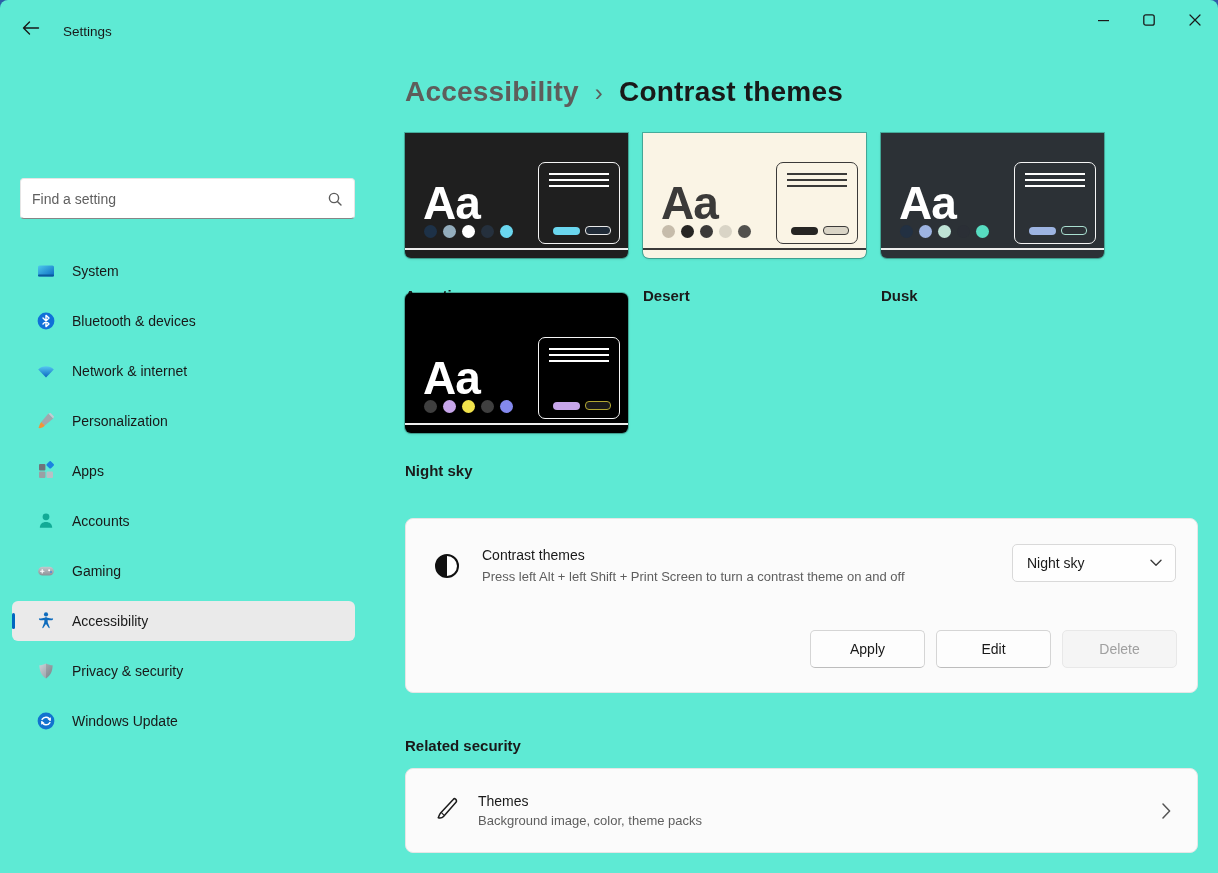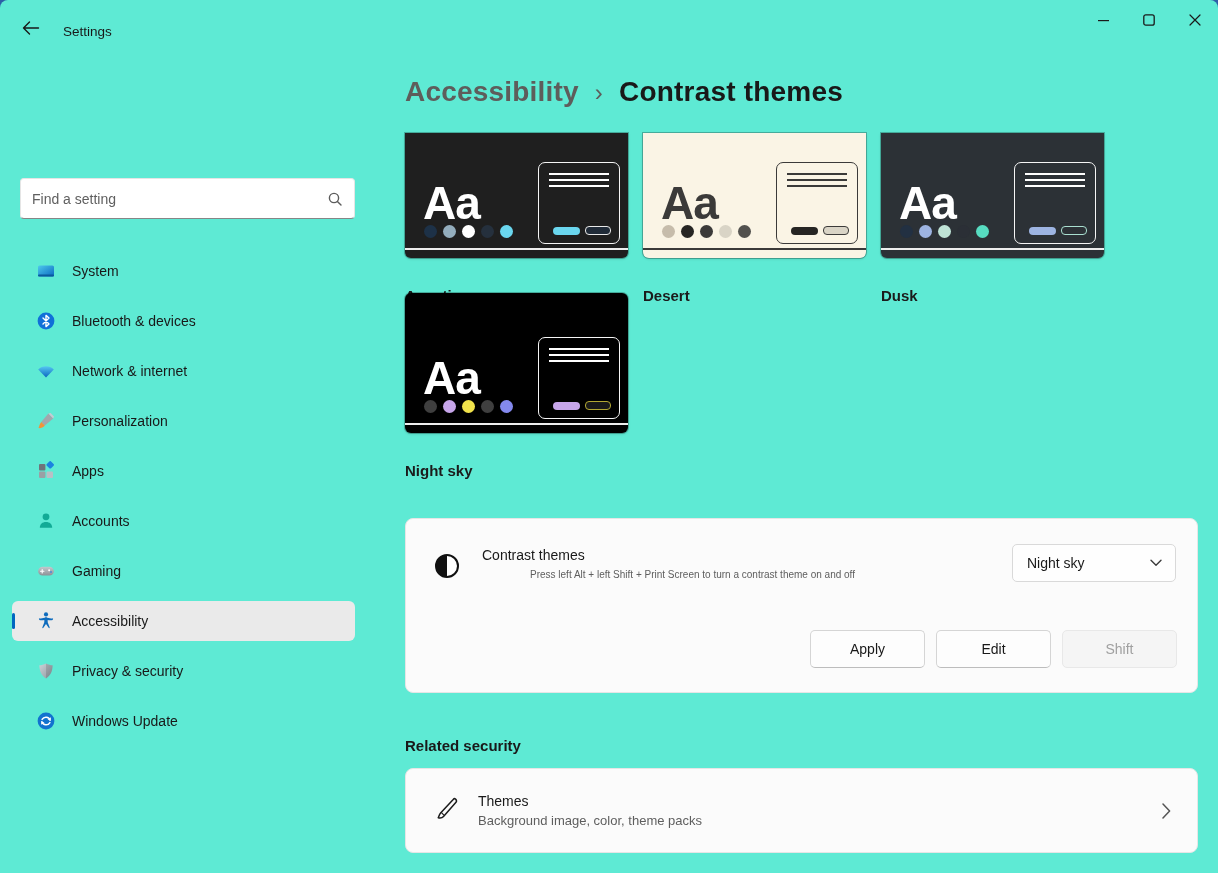--- a/index.html
+++ b/index.html
@@ -46,21 +46,21 @@
   .mb1{width:27px;height:8px;border-radius:4px;background:var(--b1,#888);}
   .mb2{width:24px;height:7px;border-radius:4px;background:var(--b2f,transparent);border:1.5px solid var(--b2,#ddd);box-sizing:content-box;}
   .taskline{position:absolute;left:0;right:0;bottom:8px;height:2px;background:var(--tl,#eee);}
   .theme-label{margin-top:29px;font-size:15px;font-weight:600;color:#1b1b1b;}
 
   
   .card{position:absolute;left:405px;width:793px;background:#fbfbfb;border:1px solid #e6e6e6;border-radius:8px;box-sizing:border-box;}
   .contrast-card{top:518px;height:175px;}
   .cp-icon{position:absolute;left:28px;top:34px;}
   .cp-title{position:absolute;left:76px;top:28px;font-size:14px;color:#191919;}
-  .cp-desc{position:absolute;left:76px;top:50px;font-size:10px;color:#5e5e5e;margin-left:48px;}
+  .cp-desc{position:absolute;left:76px;top:50px;font-size:13px;color:#5e5e5e;}
   .dropdown{position:absolute;right:21px;top:25px;width:164px;height:38px;background:#fefefe;border:1px solid #d9d9d9;border-radius:5px;box-sizing:border-box;display:flex;align-items:center;padding:0 13px 0 14px;cursor:pointer;}
   .dd-value{font-size:14px;color:#191919;}
   .dd-chev{margin-left:auto;display:flex;}
   .cp-buttons{position:absolute;right:20px;top:111px;display:flex;gap:11px;}
   .wbtn{width:115px;height:38px;border-radius:5px;background:#fdfdfd;border:1px solid #d5d5d5;border-bottom-color:#bdbdbd;font:14px "Liberation Sans","DejaVu Sans",sans-serif;color:#191919;cursor:pointer;}
   .wbtn.disabled{background:#f5f5f5;border-color:#e8e8e8;color:#a0a0a0;cursor:default;}
 
   .related-heading{position:absolute;left:405px;top:737px;font-size:15px;font-weight:600;color:#191919;}
   .themes-card{top:768px;height:85px;display:flex;align-items:center;padding:0 26px 0 28px;cursor:pointer;}
   .tr-texts{margin-left:18px;}
@@ -348,21 +348,21 @@
       <span class="dd-value">Night sky</span>
       <span class="dd-chev">
         <svg width="12" height="8" viewBox="0 0 12 8">
             <path d="M1 1.2 L6 6.2 L11 1.2" fill="none" stroke="#3b3b3b" stroke-width="1.4" stroke-linecap="round" stroke-linejoin="round"></path>
           </svg>
       </span>
     </div>
     <div class="cp-buttons">
       <button class="wbtn">Apply</button>
       <button class="wbtn">Edit</button>
-      <button class="wbtn disabled">Shift</button>
+      <button class="wbtn disabled">Delete</button>
     </div>
   </div>
 
   <div class="related-heading">Related security</div>
   <div class="card themes-card">
     <span>
       <svg width="26" height="26" viewBox="0 0 26 26">
           <path d="M21.5 3 C22.5 4 22.8 5.2 22 6.2 L9.5 20.5 C8.3 21.9 6.2 22.3 4.2 21.8 C5 20.2 5.2 18.6 6.6 17 L19.2 3.4 C19.9 2.6 20.8 2.4 21.5 3 Z" fill="none" stroke="#1b1b1b" stroke-width="1.5" stroke-linejoin="round"></path>
           <path d="M7.2 16.4 L9.9 19.2" stroke="#1b1b1b" stroke-width="1.2"></path>
         </svg>

